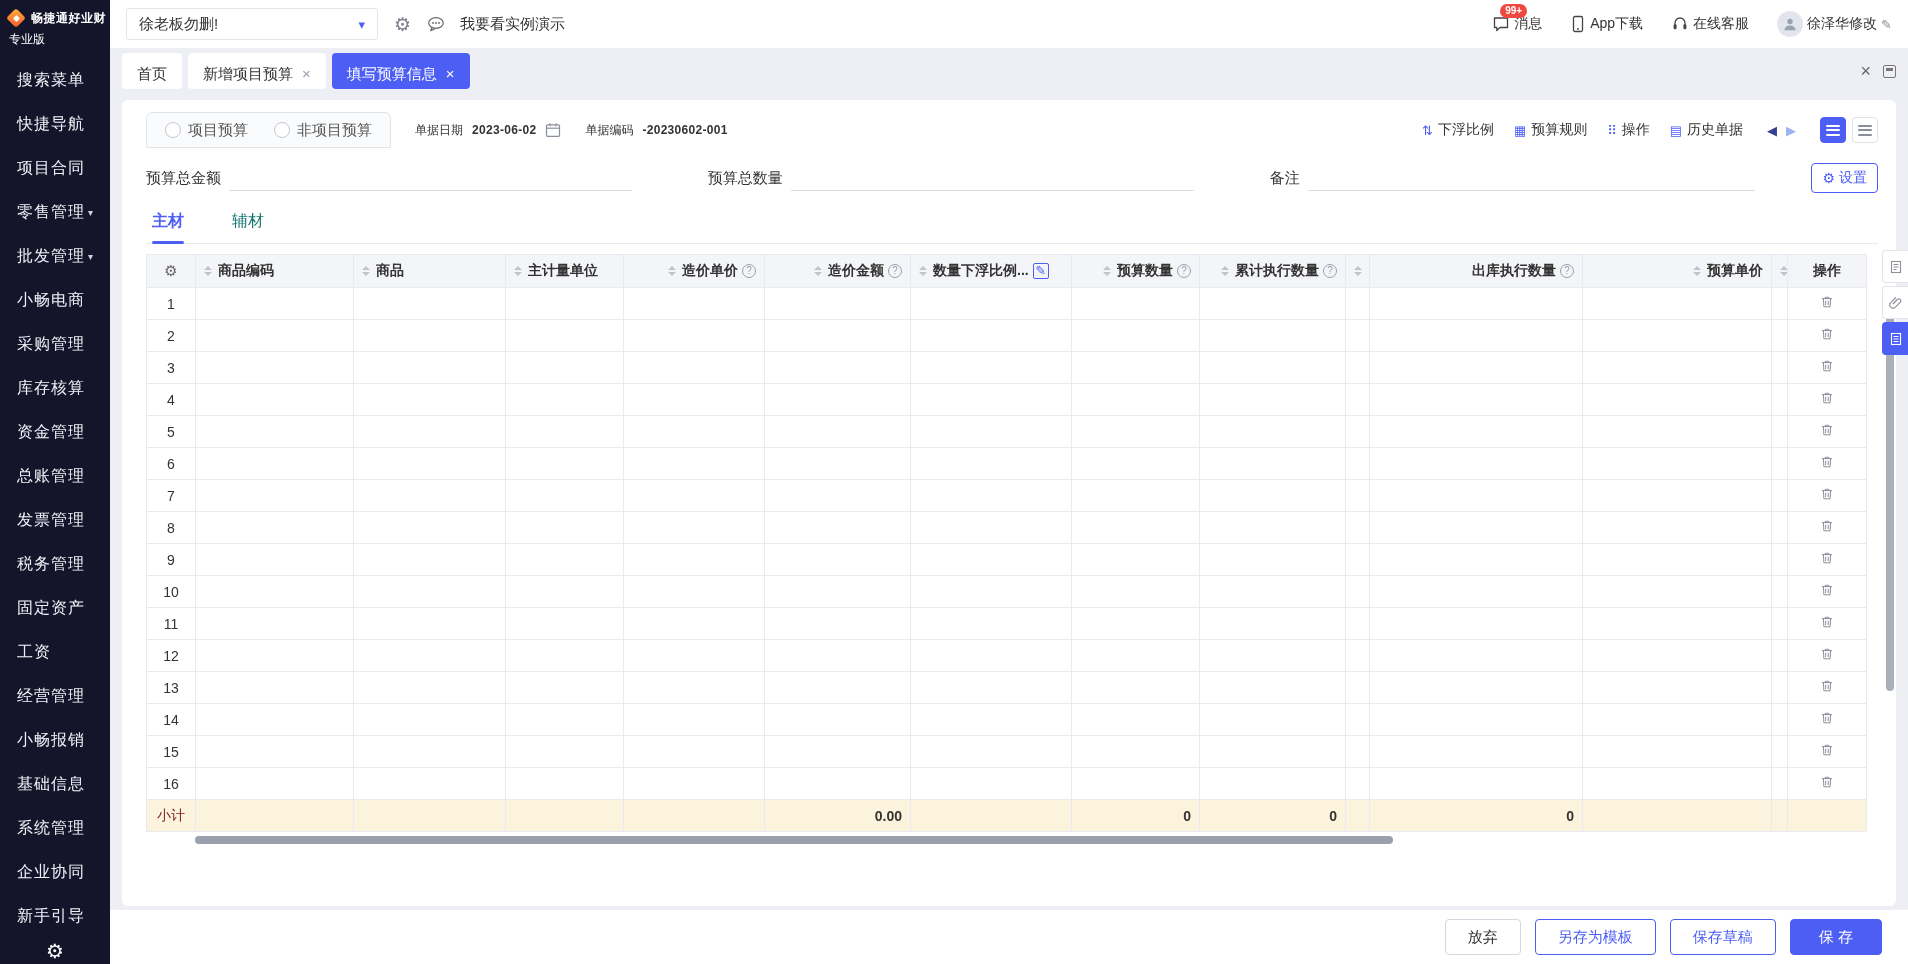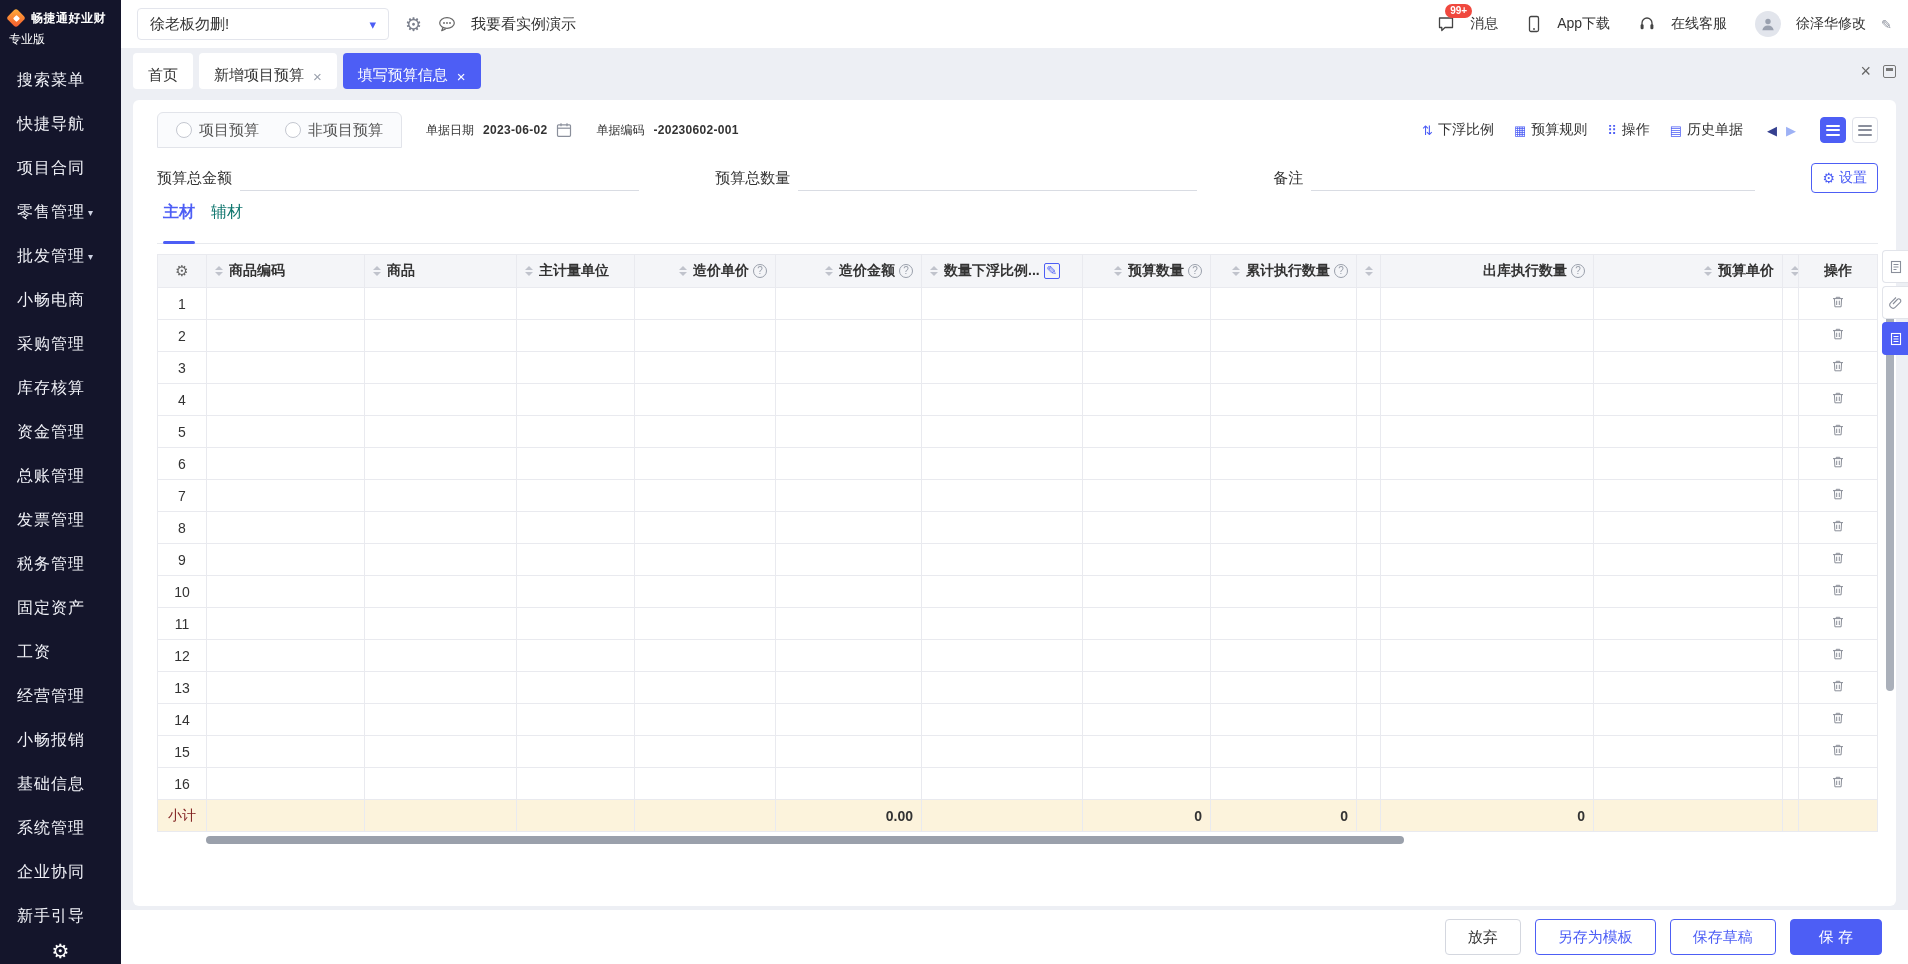--- a/index.html
+++ b/index.html
@@ -1,21 +1,21 @@
 <!DOCTYPE html>
 <html style="--accent: #4d5ef5; --sidebar-bg: #14152b; --subtotal-bg: #fcf3dc;"><head>
 <meta charset="utf-8">
 <style>
   *{margin:0;padding:0;box-sizing:border-box}
   html,body{width:1908px;height:964px;overflow:hidden;background:#fff;
     font-family:"Liberation Sans","DejaVu Sans",sans-serif}
   .app{display:flex;width:1908px;height:964px;position:relative}
 
   
-  .sidebar{width:121px;background:var(--sidebar-bg,#14152b);color:#fff;display:flex;
+  .sidebar{width:110px;background:var(--sidebar-bg,#14152b);color:#fff;display:flex;
     flex-direction:column;flex-shrink:0;z-index:3}
   .brand{padding:8px 6px 2px 6px}
   .brand-top{display:flex;align-items:center;gap:5px}
   .logo{width:20px;height:20px;position:relative;flex-shrink:0}
   .logo::before{content:"";position:absolute;inset:3px;background:linear-gradient(135deg,#ffb03a,#f4572e);
     transform:rotate(45deg);border-radius:3px}
   .logo::after{content:"";position:absolute;left:8px;top:8px;width:5px;height:5px;background:#fff;
     transform:rotate(45deg);border-radius:1px}
   .brand-name{font-size:12px;font-weight:bold;white-space:nowrap;letter-spacing:.5px}
   .brand-sub{font-size:12px;margin-top:3px;padding-left:3px}
@@ -28,30 +28,30 @@
   
   .main{flex:1;display:flex;flex-direction:column;background:#edeff4;min-width:0}
 
   .topbar{height:48px;background:#fff;display:flex;align-items:center;padding:0 16px;gap:16px;flex-shrink:0}
   .ws-select{width:252px;height:32px;border:1px solid #e3e5ec;border-radius:4px;display:flex;align-items:center;
     justify-content:space-between;padding:0 12px;font-size:15px;color:#333;cursor:pointer;background:#fff}
   .ws-chev{color:var(--accent,#4d5ef5);font-size:13px}
   .top-gear{color:#7a7f8c;font-size:19px;cursor:pointer}
   .demo{display:flex;align-items:center;gap:15px;font-size:15px;color:#333;cursor:pointer}
   .topbar-right{margin-left:auto;display:flex;align-items:center;gap:28px}
-  .top-item{display:flex;align-items:center;gap:15px;font-size:14px;color:#333;position:relative;cursor:pointer}
+  .top-item{display:flex;align-items:center;gap:4px;font-size:14px;color:#333;position:relative;cursor:pointer}
   .badge{position:absolute;top:-11px;left:8px;background:#f0483e;color:#fff;font-size:10px;border-radius:9px;
     padding:1px 5px;line-height:12px;font-weight:bold}
   .avatar{width:26px;height:26px;border-radius:50%;background:#e2e5ec;display:flex;align-items:center;
     justify-content:center;overflow:hidden}
   .pencil{color:#8a8f9b;font-size:13px}
 
   .tabbar{height:46px;display:flex;align-items:center;padding:0 12px;flex-shrink:0;background:#edeff4}
   .tab-strip{display:flex;gap:6px;align-items:center}
-  .tab{height:36px;background:#fff;border-radius:4px;display:flex;align-items:flex-end;padding:4px 15px;gap:9px;
+  .tab{height:36px;background:#fff;border-radius:4px;display:flex;align-items:flex-start;padding:12px 15px;gap:9px;
     font-size:15px;color:#333;cursor:pointer;white-space:nowrap}
   .tab.active{background:var(--accent,#4d5ef5);color:#fff}
   .tab-close{font-size:15px;color:#9aa0ac;cursor:pointer}
   .tab.active .tab-close{color:#fff}
   .tabbar-right{margin-left:auto;display:flex;align-items:center;gap:12px}
   .tb-x{font-size:18px;color:#666;cursor:pointer}
   .tb-sq{width:13px;height:13px;border:1.5px solid #777;border-radius:2px;position:relative;cursor:pointer}
   .tb-sq::after{content:"";position:absolute;left:2px;top:2px;right:2px;height:3px;background:#777}
 
   .content{flex:1;padding:6px 12px 4px 12px;min-height:0}
@@ -83,21 +83,21 @@
   
   .budget-row{display:flex;align-items:center;height:48px;gap:76px;margin-top:4px}
   .bfield{flex:1;display:flex;align-items:center;min-width:0}
   .blabel{font-size:15px;color:#333;margin-right:8px;white-space:nowrap}
   .bline{flex:1;border-bottom:1px solid #d9dce3;height:26px;cursor:text}
   .settings-btn{height:30px;padding:0 10px;border:1px solid var(--accent,#4d5ef5);color:var(--accent,#4d5ef5);
     border-radius:4px;background:#fff;font-size:14px;display:flex;align-items:center;gap:4px;cursor:pointer;
     font-family:inherit;flex-shrink:0;margin-left:-20px}
 
   
-  .mat-tabs{display:flex;gap:16px;height:42px;border-bottom:1px solid #e8eaee;padding:0 6px}
+  .mat-tabs{display:flex;gap:48px;height:42px;align-items:flex-end;border-bottom:1px solid #e8eaee;padding:0 6px}
   .mtab{font-size:16px;color:#0f766e;padding-bottom:11px;position:relative;cursor:pointer}
   .mtab.active{color:var(--accent,#4d5ef5);font-weight:bold}
   .mtab.active::after{content:"";position:absolute;left:0;right:0;bottom:-1px;height:3px;
     background:var(--accent,#4d5ef5);border-radius:2px}
 
   
   .grid-wrap{margin-top:10px;position:relative}
   table{border-collapse:collapse;table-layout:fixed;width:1720px}
   th,td{border:1px solid #e9eaef;font-size:14px;padding:0 8px;overflow:hidden;white-space:nowrap}
   thead th{background:#f4f5f8;color:#333;height:33px;font-weight:bold}

